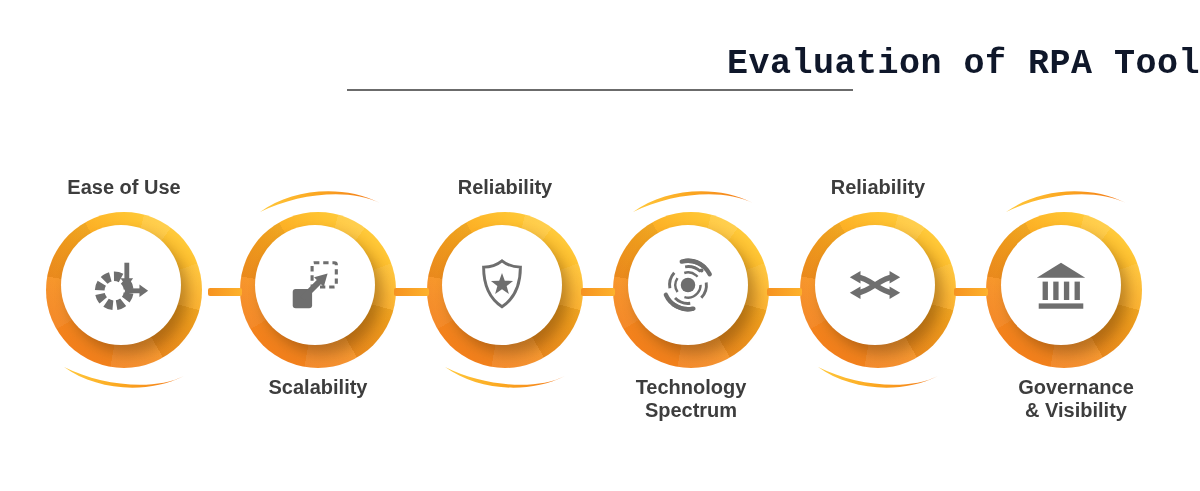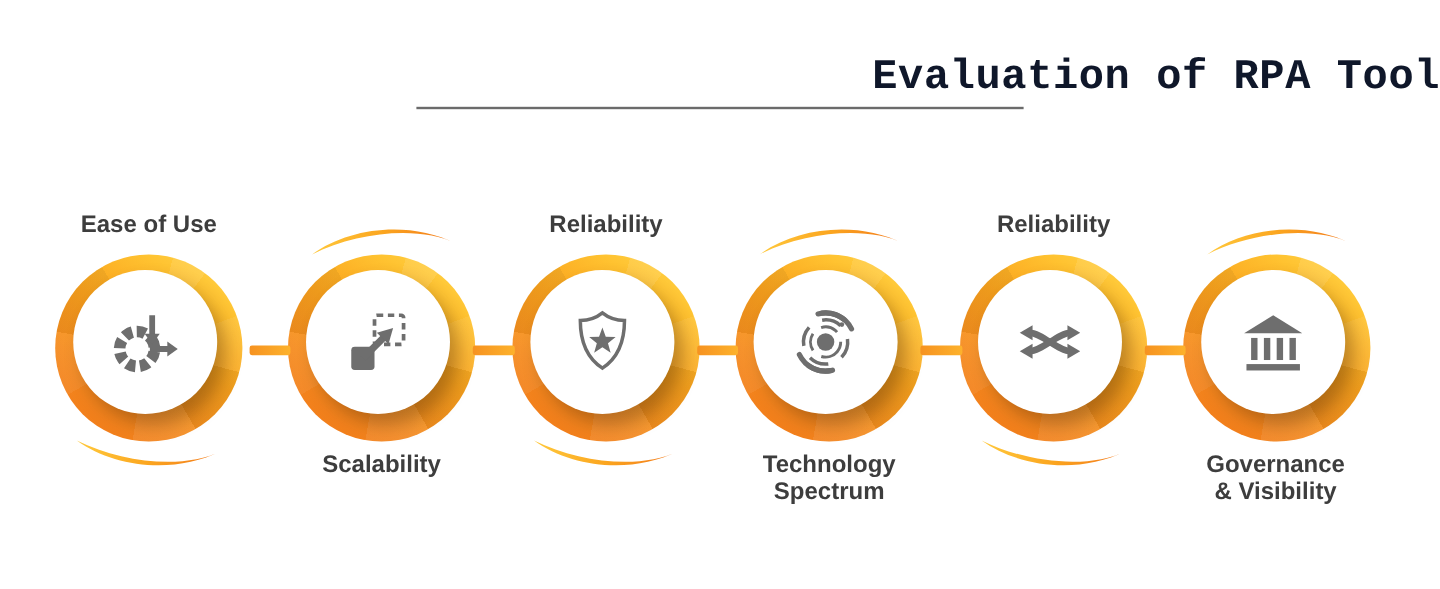--- a/index.html
+++ b/index.html
@@ -24,21 +24,21 @@
   
   .node { position:absolute; top:0; width:160px; height:491px; }
 
   .node-label {
     position:absolute; width:160px; left:0;
     text-align:center; font-size:20px; font-weight:bold; color:#3d3d3d;
     line-height:23px;
   }
   .label-top    { top:176px; }
   .label-bottom { top:376px; left:10px; width:140px; }
-  .label-narrow { left:14px; width:130px; }
+  .label-narrow { left:27px; width:130px; }
 
   
   .ring {
     position:absolute; top:212px; left:2px;
     width:156px; height:156px; border-radius:50%;
     background:linear-gradient(215deg,#FFD94F 0%,#FFC230 22%,#FAA21D 46%,#F58B1F 70%,#EF7418 100%);
   }
   .ring-facets {
     position:absolute; inset:0; border-radius:50%;
     background:conic-gradient(from 15deg,

